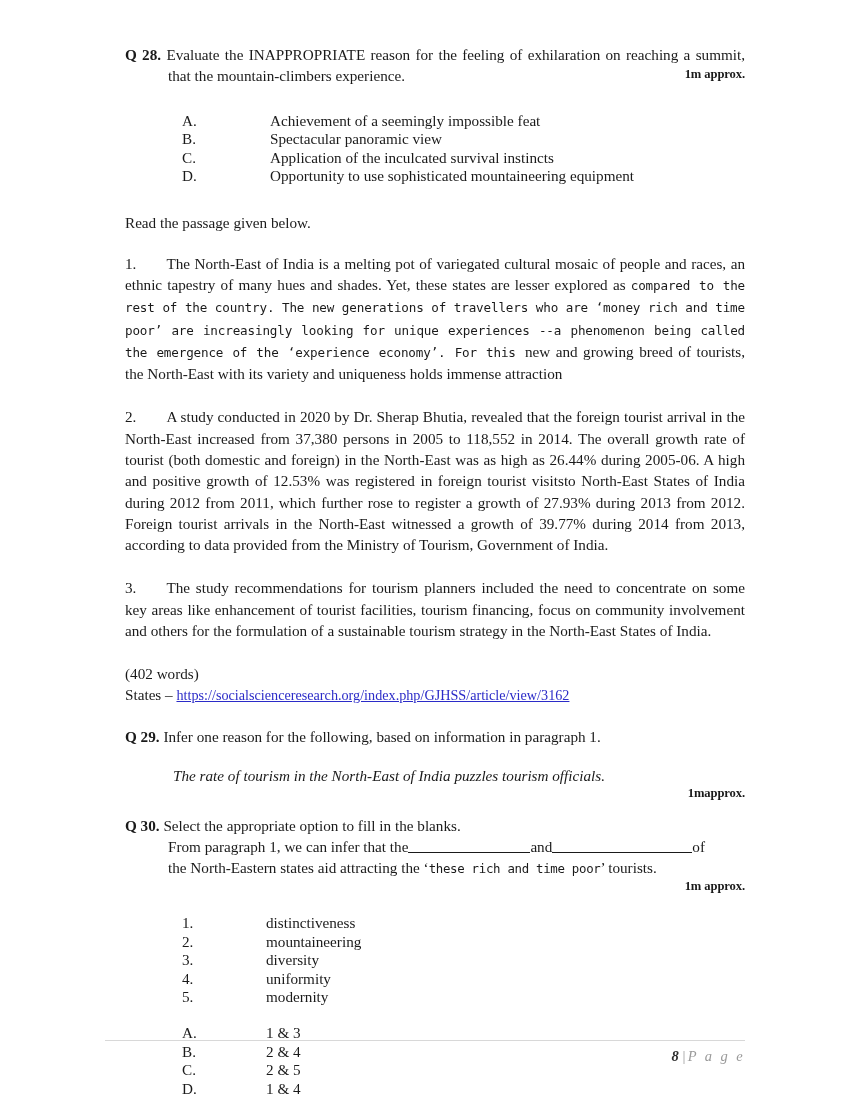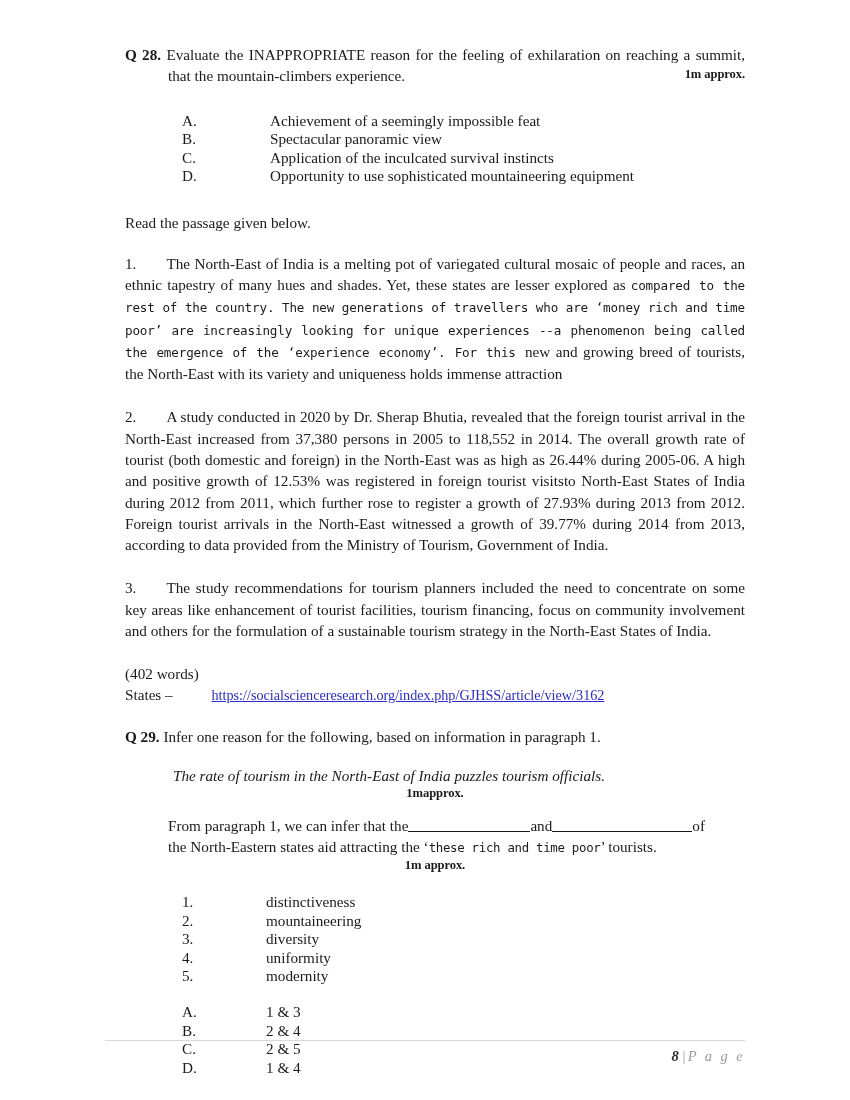--- a/index.html
+++ b/index.html
@@ -37,21 +37,21 @@
     font-size: 15.2px;
   }
   .hang {
     padding-left: 43px;
     text-indent: -43px;
   }
   .marks {
     font-weight: bold;
     font-size: 12.6px;
     letter-spacing: -0.1px;
-    text-align: center;
+    text-align: right;
     display: block;
   }
   
   .opts {
     margin: 0;
     padding: 0;
     list-style: none;
   }
   .opts li {
     font-size: 15.2px;
@@ -100,21 +100,20 @@
   
   .src {
     font-size: 15.2px;
     line-height: 21px;
   }
   .link {
     color: #2b2bc8;
     text-decoration: underline;
     font-size: 14.2px;
     word-break: break-all;
-    margin-left: 35px;
   }
   
   .quote {
     font-style: italic;
     font-size: 15.2px;
     line-height: 21px;
     padding-left: 48px;
   }
   
   .blank {
@@ -235,20 +234,24 @@
       <span>Infer one reason for the following, based on information in paragraph 1.</span>
     </div>
     <div class="sp18"></div>
     <div class="quote">The rate of tourism in the North-East of India puzzles tourism officials.</div>
     <span class="marks">1mapprox.</span>
   </div>
 
   <div class="sp14"></div>
 
   <div class="q-block">
+    <div class="q-line hang">
+      <span class="q-label">Q 30.</span>
+      <span>Select the appropriate option to fill in the blanks.</span>
+    </div>
 
     <div class="q-line" style="padding-left:43px; text-align:justify;">
       <span>From paragraph 1, we can infer that the</span><span class="blank blank-a"></span><span>and</span><span class="blank blank-b"></span><span>of</span>
     </div>
 
     <div class="q-line" style="padding-left:43px;">
       <span>the North-Eastern states aid attracting the ‘</span><span class="tw-sm">these rich and time poor</span><span>’ tourists.</span>
     </div>
 
     <span class="marks">1m approx.</span>

